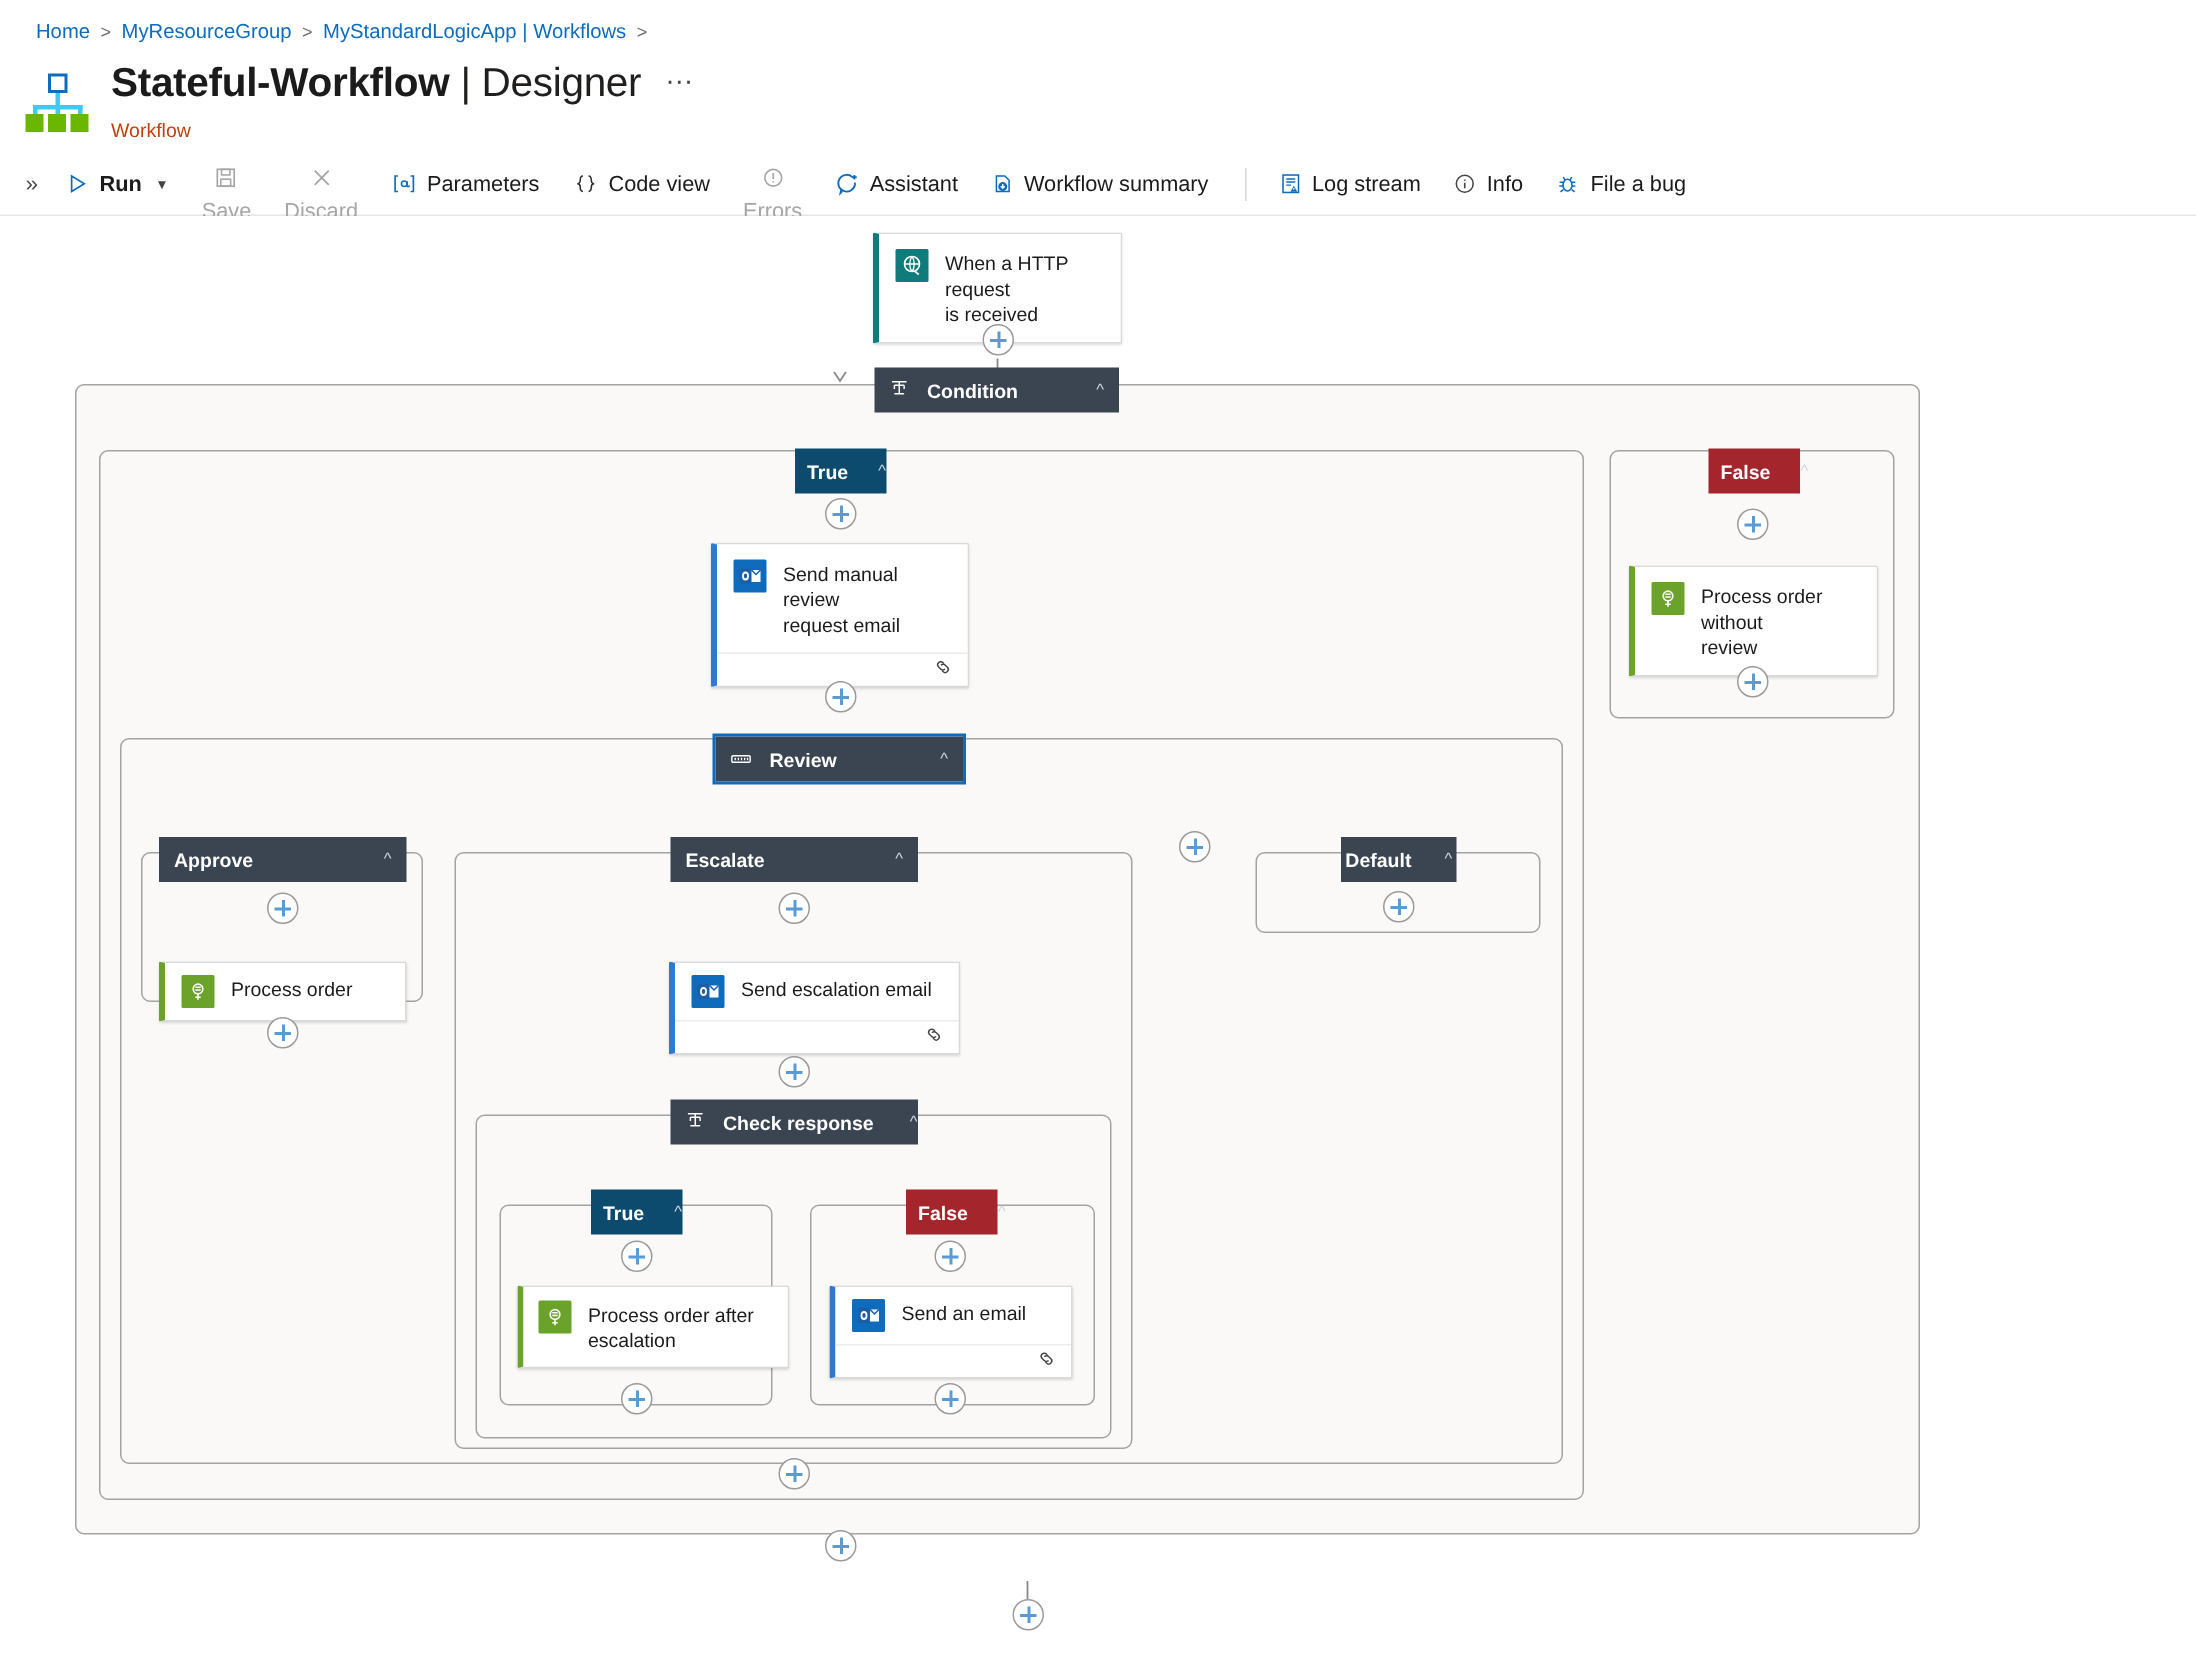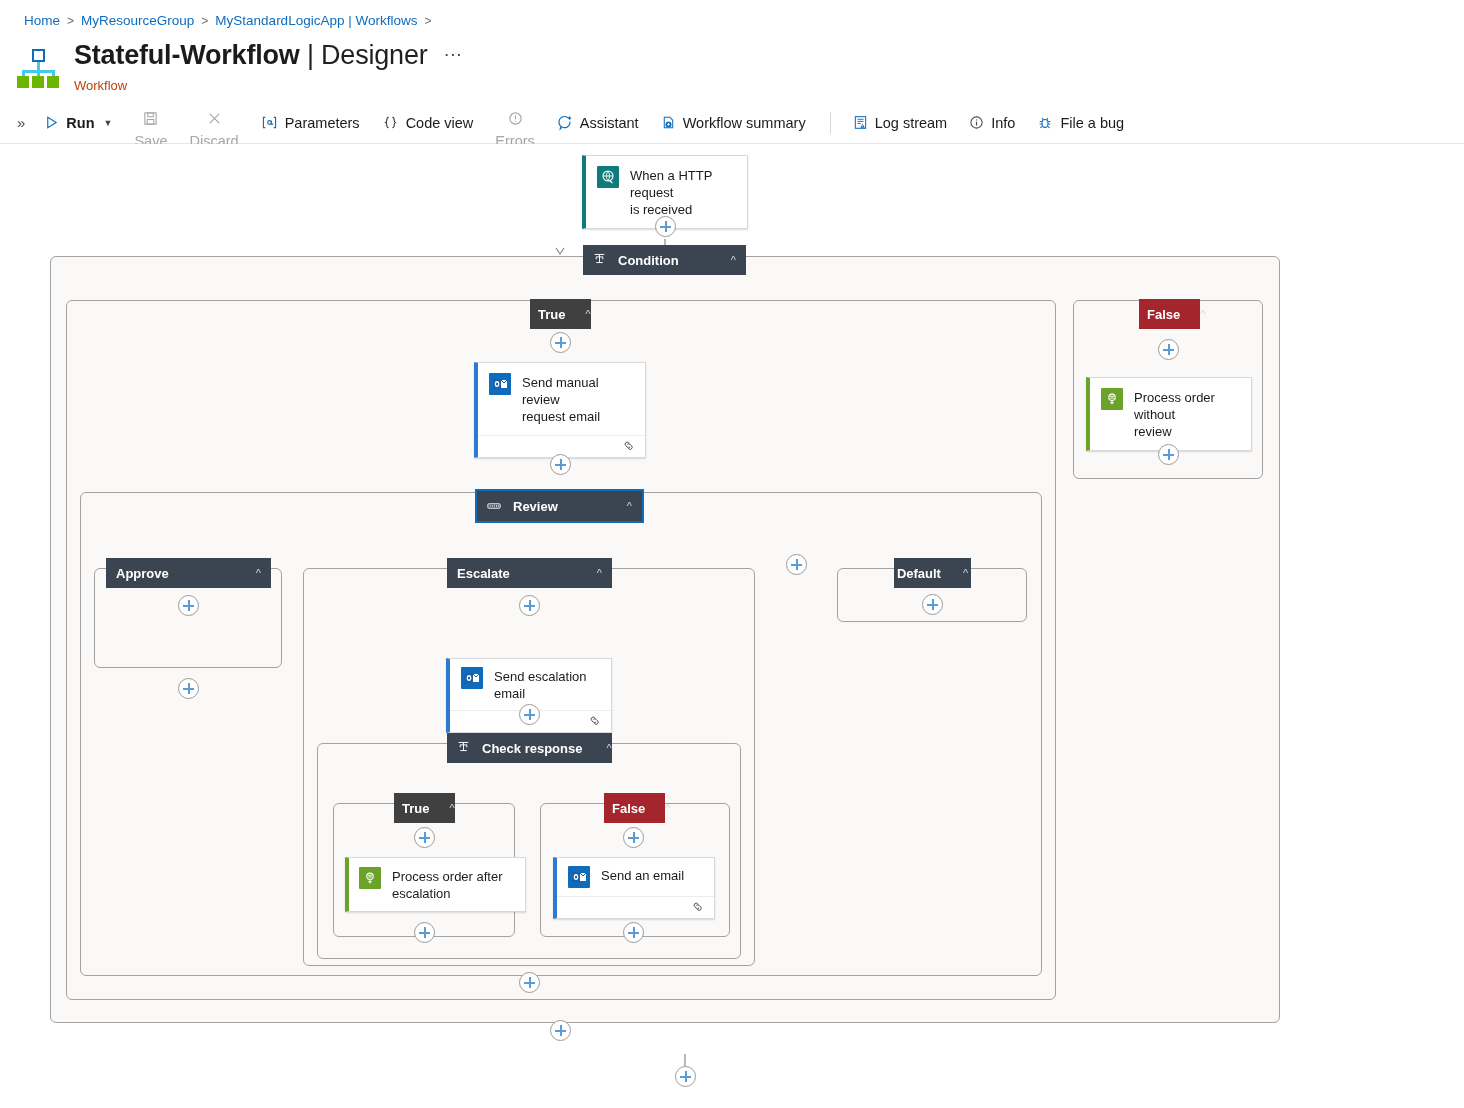--- a/index.html
+++ b/index.html
@@ -88,21 +88,21 @@
 
   
   .nodehdr {
     position: absolute; height: 30px; background: #3b4552;
     display: flex; align-items: center; gap: 12px;
     padding: 0 10px; color: #ffffff; font-size: 13px; font-weight: 600;
     cursor: pointer; white-space: nowrap;
   }
   .nodehdr .chev { margin-left: auto; font-size: 11px; color: #cfd6e0; font-weight: 400; padding-left: 12px;}
   .nodehdr.selected { outline: 2px solid #0f6cbd; outline-offset: 0px; }
-  .nodehdr.green { background: #404040; }
+  .nodehdr.green { background: #0c4a6e; }
   .nodehdr.red   { background: #a4262c; }
 
   
   .card {
     position: absolute; background: #ffffff;
     border: 1px solid #d9d9d9; border-left-width: 4px;
     box-shadow: 0 1px 2px rgba(0,0,0,.14); cursor: pointer;
     border-radius: 1px;
   }
   .card.teal  { border-left-color: #0f7b7b; }
@@ -440,30 +440,41 @@
     <span>Review</span>
     <span class="chev">^</span>
   </div>
 
   <div class="scope" style="left:94px; top:424px; width:188px; height:100px;"></div>
   <div class="nodehdr" style="left:106px; top:414px; width:165px;">
     <span>Approve</span>
     <span class="chev">^</span>
   </div>
   <div class="plus" style="left:178px; top:451px;"></div>
+  <div class="card green" style="left:106px; top:497px; width:165px;">
+    <div class="card-body" style="padding:8px 10px 8px 11px;">
+      <div class="card-ico green">
+        <svg width="16" height="16" viewBox="0 0 16 16">
+            <circle cx="8" cy="6.3" r="3.2" fill="none" stroke="#fff" stroke-width="1.1"></circle>
+            <path d="M8 9.5v4M6.2 11.8h3.6M6.2 5.2h3.6M6.2 7h3.6" stroke="#fff" stroke-width="1.05"></path>
+          </svg>
+      </div>
+      <div class="card-label">Process order</div>
+    </div>
+  </div>
   <div class="plus" style="left:178px; top:534px;"></div>
 
   <div class="scope" style="left:303px; top:424px; width:452px; height:398px;"></div>
   <div class="nodehdr" style="left:447px; top:414px; width:165px;">
     <span>Escalate</span>
     <span class="chev">^</span>
   </div>
   <div class="plus" style="left:519px; top:451px;"></div>
 
-  <div class="card blue" style="left:446px; top:497px; width:166px;margin-top:17px;">
+  <div class="card blue" style="left:446px; top:497px; width:194px;">
     <div class="card-body" style="padding:8px 10px 8px 11px;">
       <div class="card-ico blue">
         <svg width="16" height="16" viewBox="0 0 16 16">
             <rect x="1" y="3" width="8" height="10" fill="#1b5fa8"></rect>
             <ellipse cx="5" cy="8" rx="2.3" ry="3" fill="#fff"></ellipse>
             <ellipse cx="5" cy="8" rx="1.1" ry="1.6" fill="#1b5fa8"></ellipse>
             <rect x="9" y="4" width="6" height="8" fill="#fff"></rect>
             <path d="M9 4l3 3 3-3" stroke="#1b5fa8" stroke-width="1" fill="none"></path>
           </svg>
       </div>

